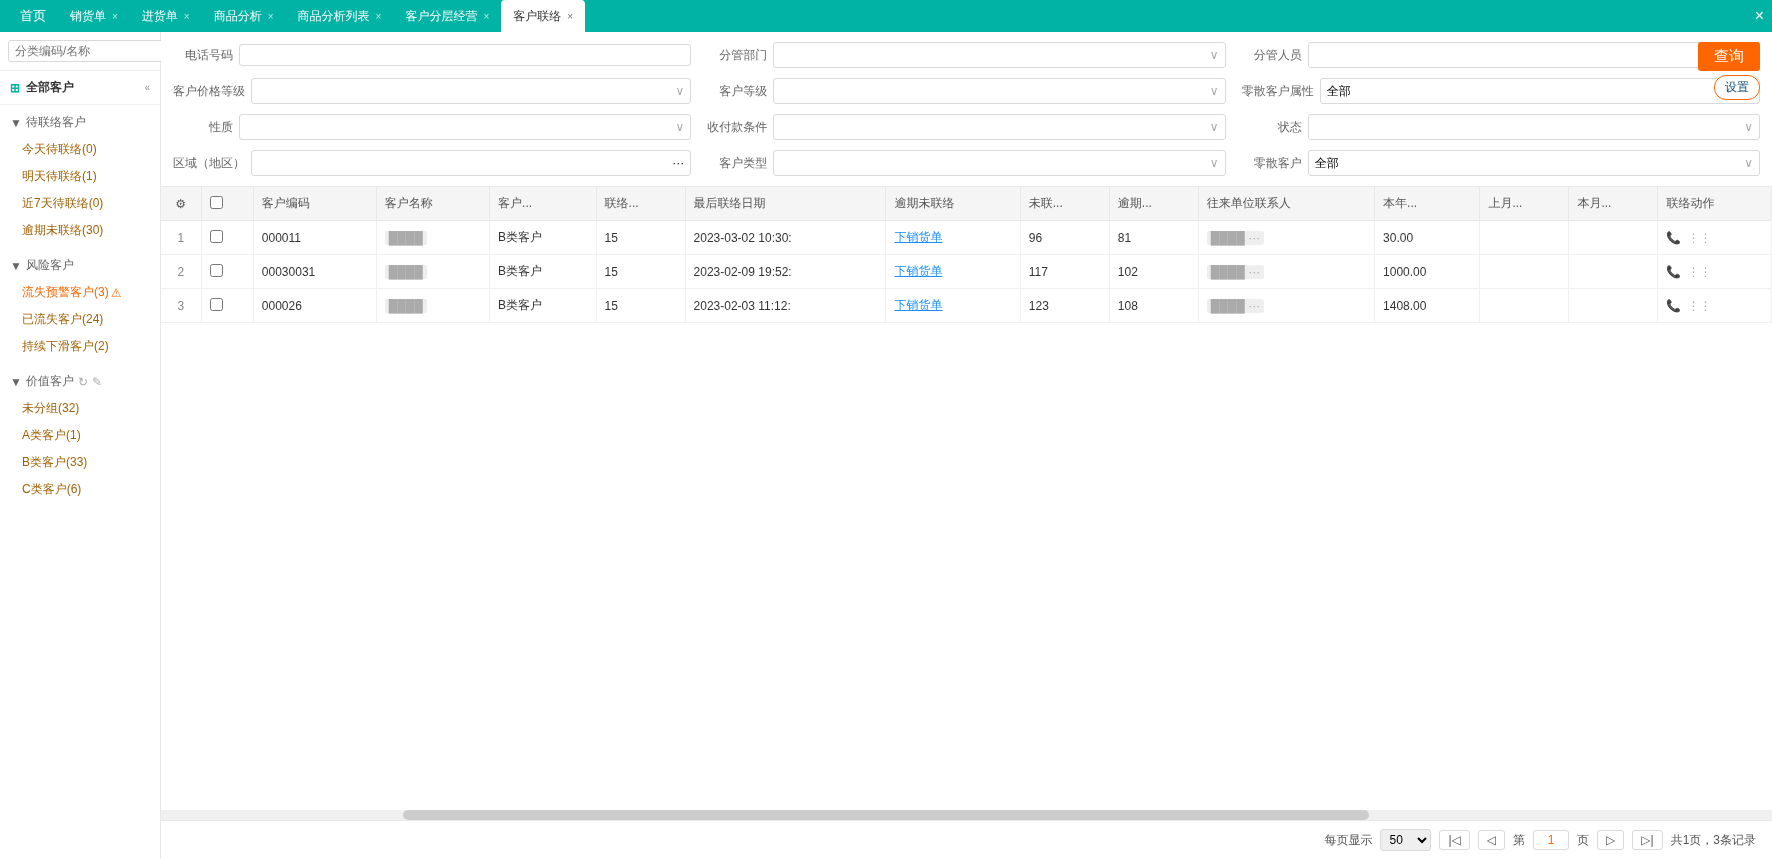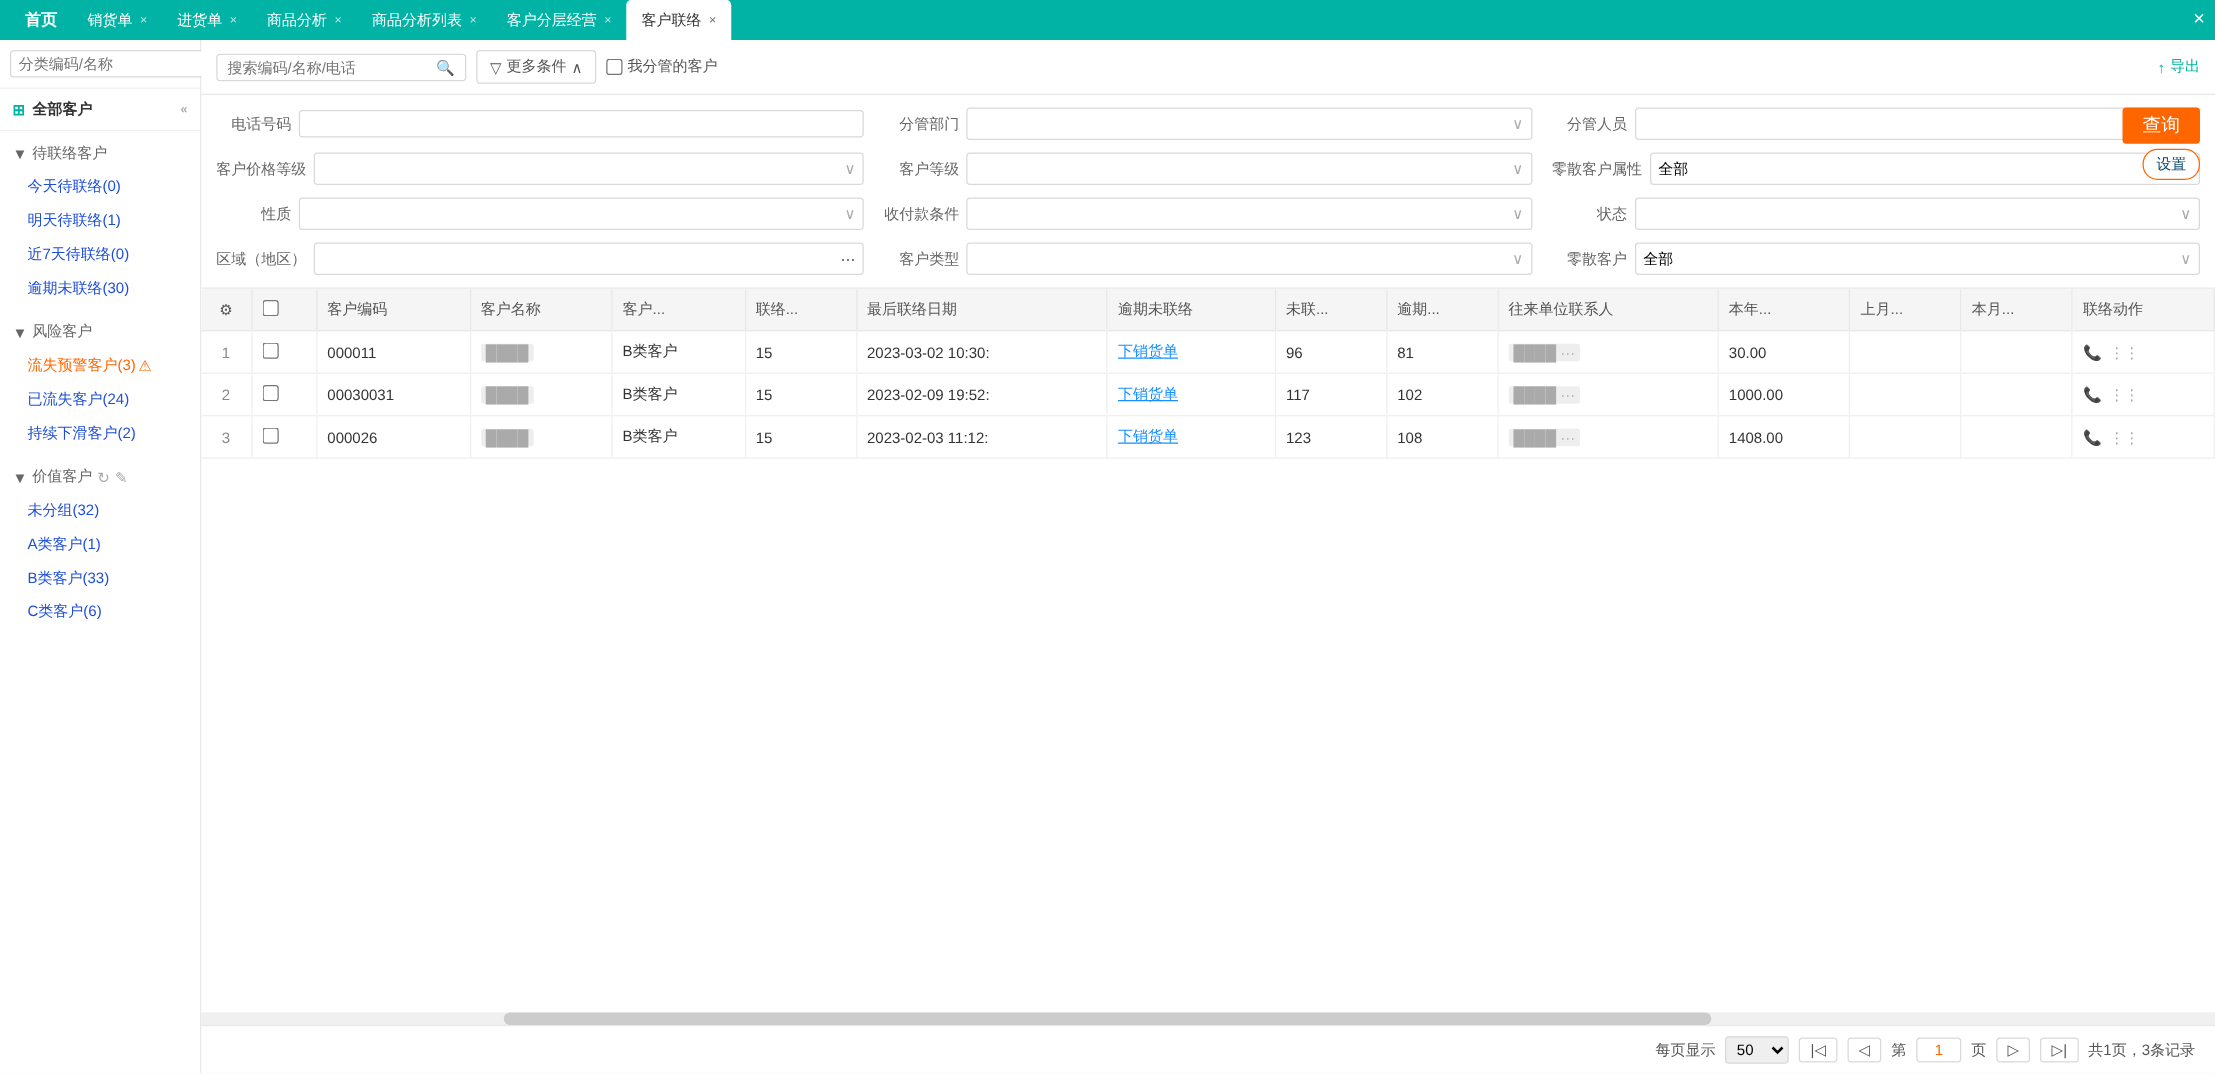--- a/index.html
+++ b/index.html
@@ -16,21 +16,21 @@
     .tab-item {
       display: flex;
       align-items: center;
       padding: 0 12px;
       height: 100%;
       color: #fff;
       cursor: pointer;
       white-space: nowrap;
       font-size: 13px;
     }
-    .tab-item.home { font-weight: bold; }
+    .tab-item.home { font-weight: normal; }
     .tab-item.active {
       background: #fff;
       color: #333;
       border-radius: 4px 4px 0 0;
     }
     .tab-item .close-btn {
       margin-left: 6px;
       font-size: 10px;
       opacity: 0.7;
       cursor: pointer;
@@ -93,21 +93,21 @@
       display: flex;
       align-items: center;
       padding: 5px 10px;
       color: #666;
       cursor: pointer;
       font-size: 12px;
     }
     .sidebar-section-title .arrow { margin-right: 4px; }
     .sidebar-item {
       padding: 5px 10px 5px 22px;
-      color: #1d4ed8;
+      color: #a16207;
       cursor: pointer;
       display: flex;
       align-items: center;
     }
     .sidebar-item.active {
       color: #ff6600;
       font-weight: normal;
     }
     .tooltip-box {
       background: #fff;
@@ -409,39 +409,20 @@
       </div>
       <div class="sidebar-item">未分组(32)</div>
       <div class="sidebar-item">A类客户(1)</div>
       <div class="sidebar-item">B类客户(33)</div>
       <div class="sidebar-item">C类客户(6)</div>
     </div>
   </div>
 
   <div class="content">
 
-    <div class="filter-bar">
-      <div class="filter-search">
-        <input type="text" style="min-width: 160px;" placeholder="搜索编码/名称/电话">
-        <span style="color:#ff6600; cursor:pointer;">🔍</span>
-      </div>
-      <button class="filter-btn">
-        <span>▽</span>
-        <span>更多条件</span>
-        <span>∧</span>
-      </button>
-      <label class="filter-checkbox">
-        <input type="checkbox" style="">
-        <span>我分管的客户</span>
-      </label>
-      <div class="export-btn">
-        <span>↑</span>
-        <span>导出</span>
-      </div>
-    </div>
 
     <div style="background:#fff; border-bottom:1px solid #e8e8e8; padding:10px 12px; position:relative;">
       <div style="display:grid; grid-template-columns:1fr 1fr 1fr; gap:10px 16px;">
 
         <div class="filter-row">
           <span class="filter-label">电话号码</span>
           <input class="filter-input" style="flex: 1 1 0%;">
         </div>
         <div class="filter-row">
           <span class="filter-label">分管部门</span>

